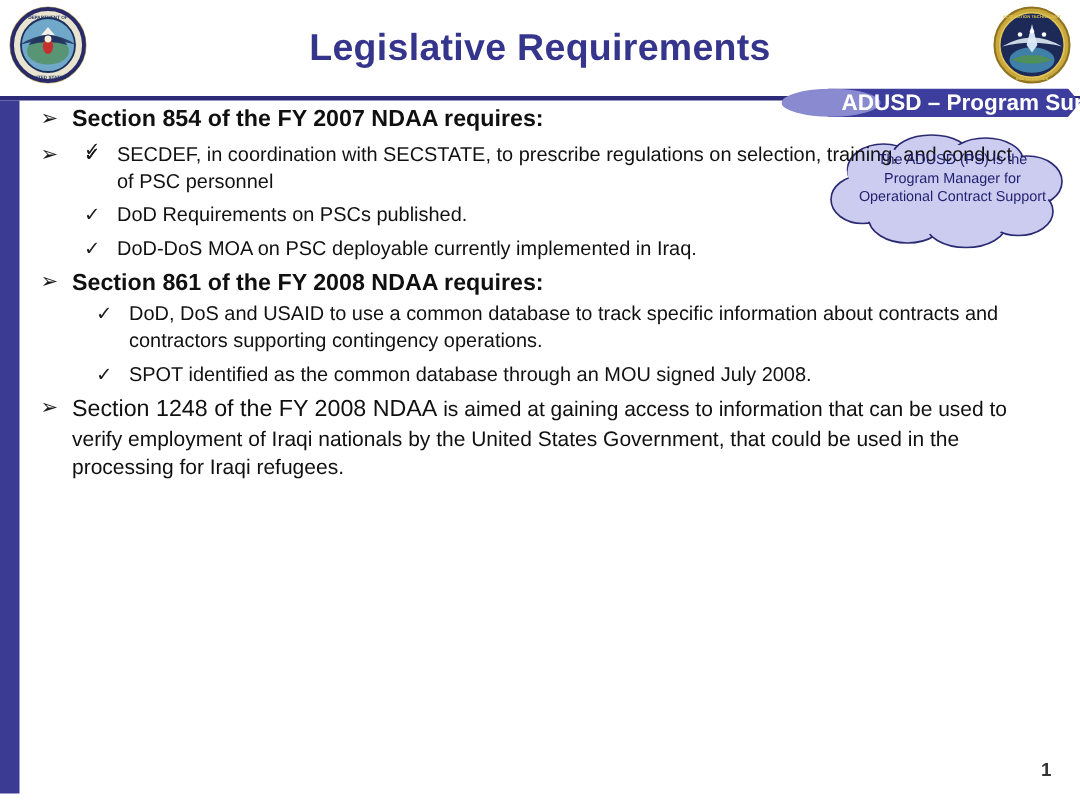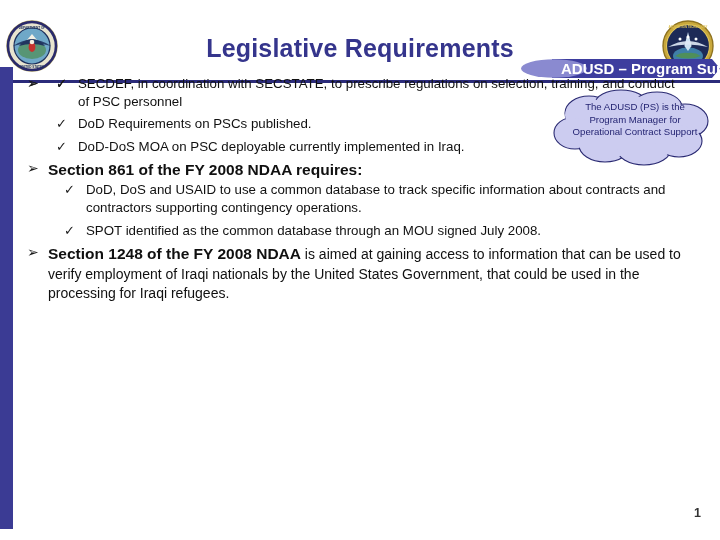--- a/index.html
+++ b/index.html
@@ -20,21 +20,21 @@
     left: 0; top: 0;
     width: 720px;
     height: 540px;
     background: #ffffff;
     overflow: hidden;
   }
 
   
   #header {
     position: absolute;
-    left: 0; top: 16px;
+    left: 0; top: 0;
     width: 720px;
     height: 66px;
   }
   #slide-title {
     position: absolute;
     left: 90px;
     top: 18px;
     width: 540px;
     text-align: center;
     font-size: 25px;
@@ -164,21 +164,21 @@
   .para-narrow { width: 470px; }
   .para-wide   { width: 645px; }
   .para-mid    { width: 610px; }
 
   #s1248 {
     font-size: 14px;
     font-weight: normal;
     line-height: 19.5px;
     width: 640px;
   }
-  #s1248 .lead { font-size: 15.5px; font-weight: bold; }
+  #s1248 .lead { font-size: 15.5px; font-weight: normal; }
 
   
   #page-number {
     position: absolute;
     left: 694px;
     top: 506px;
     font-size: 12.5px;
     color: #333333;
     font-weight: bold;
   }
@@ -265,20 +265,21 @@
       </g>
     </svg>
     <div id="cloud-text">The ADUSD (PS) is the Program Manager for Operational Contract Support</div>
   </div>
 
   <div id="body-content">
 
     <div class="grp">
       <div class="lvl1">
         <span class="marker">➢</span>
+        <span>Section 854 of the FY 2007 NDAA requires:</span>
       </div>
       <div class="lvl2 para-narrow">
         <span class="marker">✓</span>
       </div>
       <div class="lvl2 para-wide">
         <span class="marker">✓</span>
       </div>
     </div>
 
     <div class="grp">

